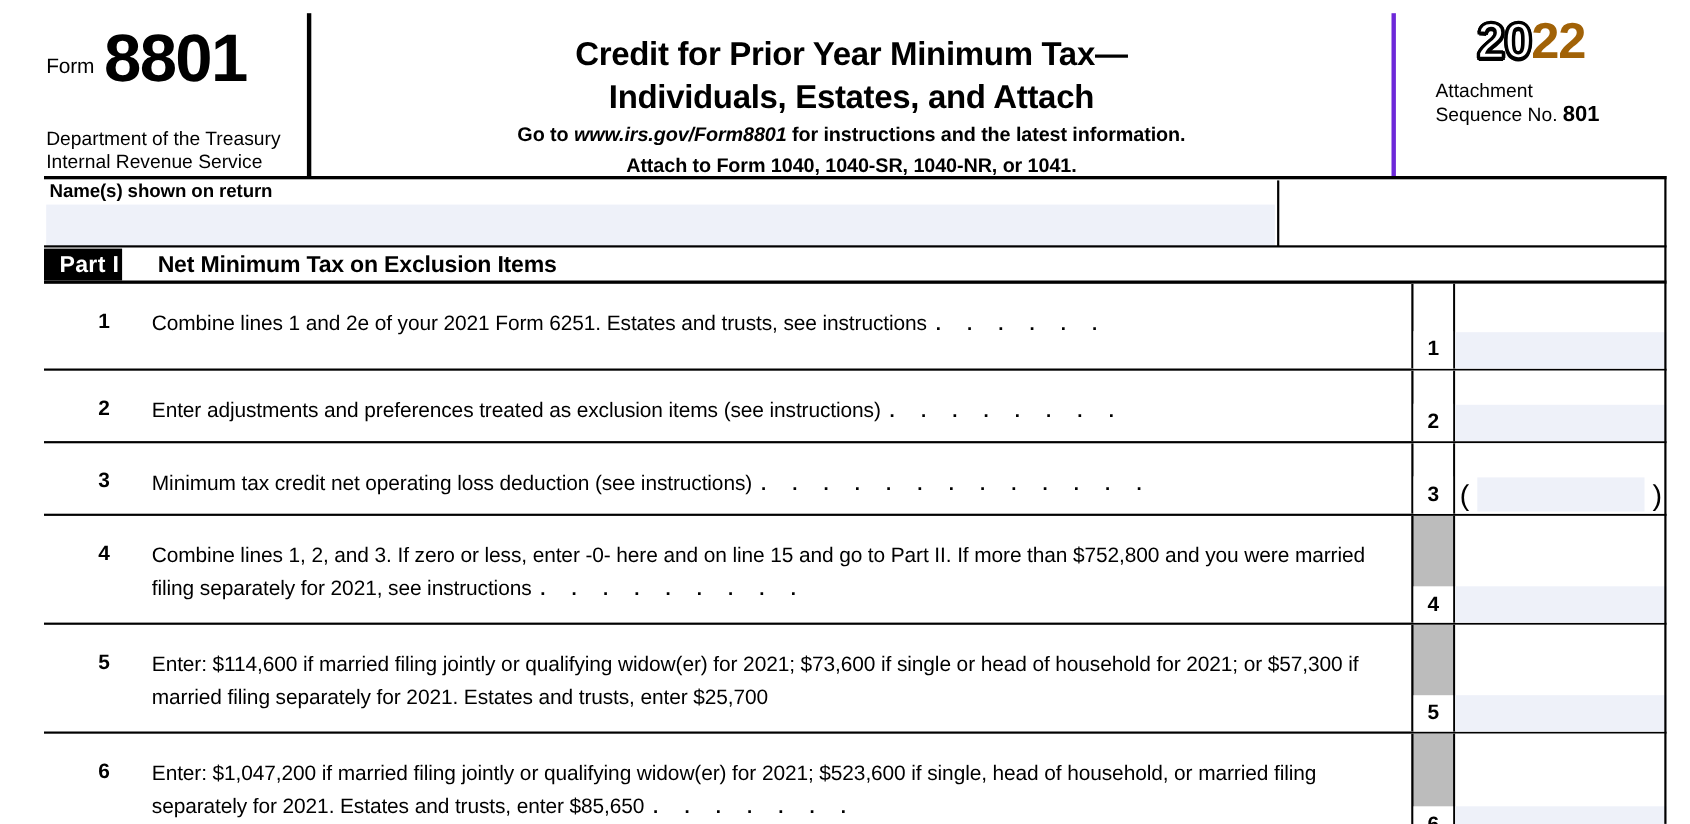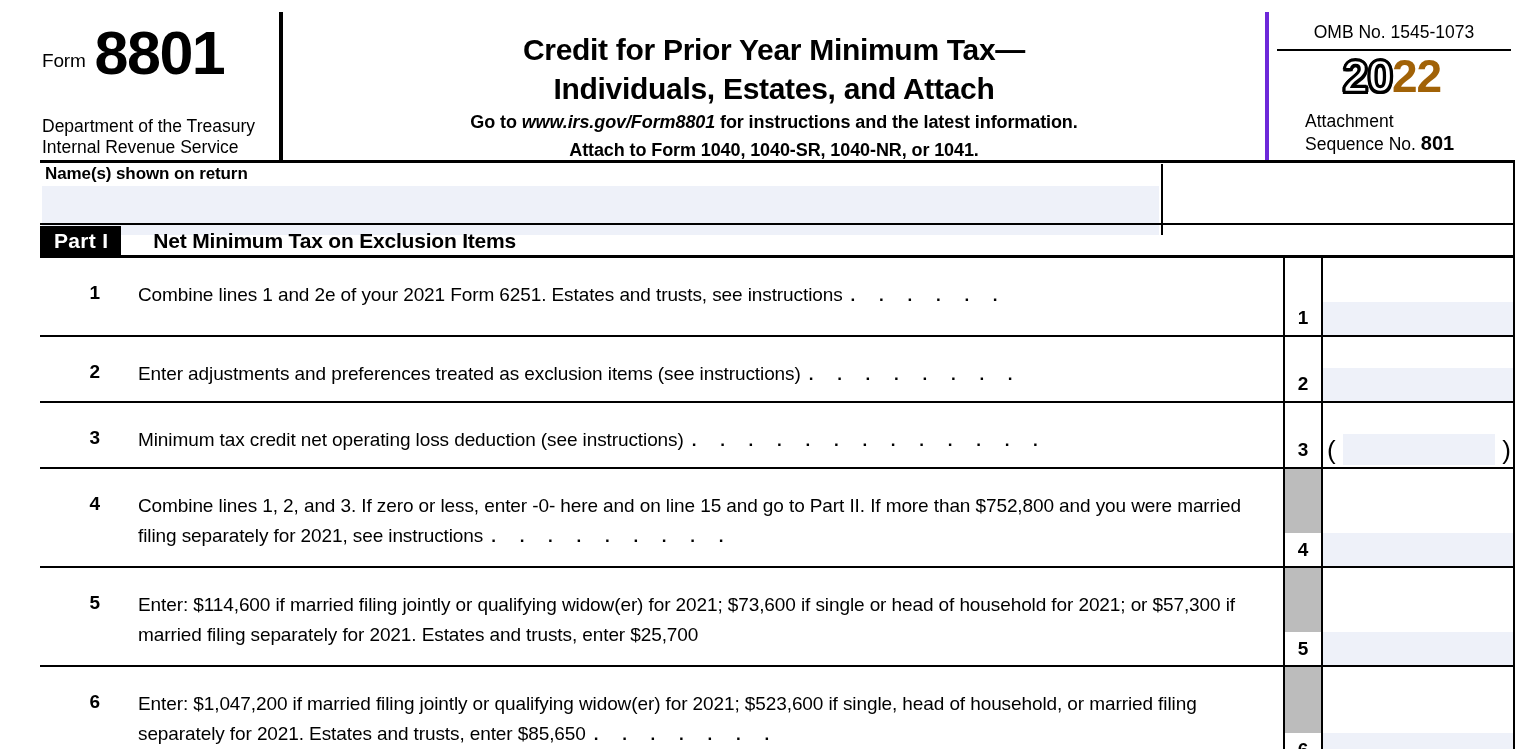--- a/index.html
+++ b/index.html
@@ -137,21 +137,21 @@
   }
   .attach .seq {
     font-weight: bold;
     font-size: 20px;
   }
   .name-row {
     position: absolute;
     left: 40px;
     top: 164px;
     width: 1475px;
-    height: 71px;
+    height: 60px;
     display: flex;
     box-sizing: border-box;
   }
   .name-cell {
     width: 1123px;
     position: relative;
     border-right: 2px solid #000;
     box-sizing: border-box;
   }
   .id-cell {
@@ -187,21 +187,21 @@
     display: flex;
     align-items: stretch;
     border-bottom: 3px solid #000;
     box-sizing: border-box;
   }
   .part-tag {
     background: #000;
     color: #fff;
     font-size: 21px;
     font-weight: bold;
-    padding: 0 13px 0 14px;
+    padding: 0 3px 0 14px;
     display: flex;
     align-items: center;
     letter-spacing: 0.3px;
     line-height: 1;
   }
   .part-title {
     font-size: 21px;
     font-weight: bold;
     display: flex;
     align-items: center;
@@ -350,21 +350,20 @@
     </div>
 
     <div class="hdr-center">
       <div class="title-main">Credit for Prior Year Minimum Tax—</div>
       <div class="title-main">Individuals, Estates, and Attach</div>
       <div class="title-sub"><span>Go to </span><span class="ital">www.irs.gov/Form8801</span><span> for instructions and the latest information.</span></div>
       <div class="title-sub">Attach to Form 1040, 1040-SR, 1040-NR, or 1041.</div>
     </div>
 
     <div class="hdr-right">
-      <div class="omb">OMB No. 1545-1073</div>
       <div class="yearblock">
         <span class="year"><span class="hollow">20</span><span class="solid">22</span></span>
       </div>
       <div class="attach">
         <div>Attachment</div>
         <div><span>Sequence No. </span><span class="seq">801</span></div>
       </div>
     </div>
   </div>
 

